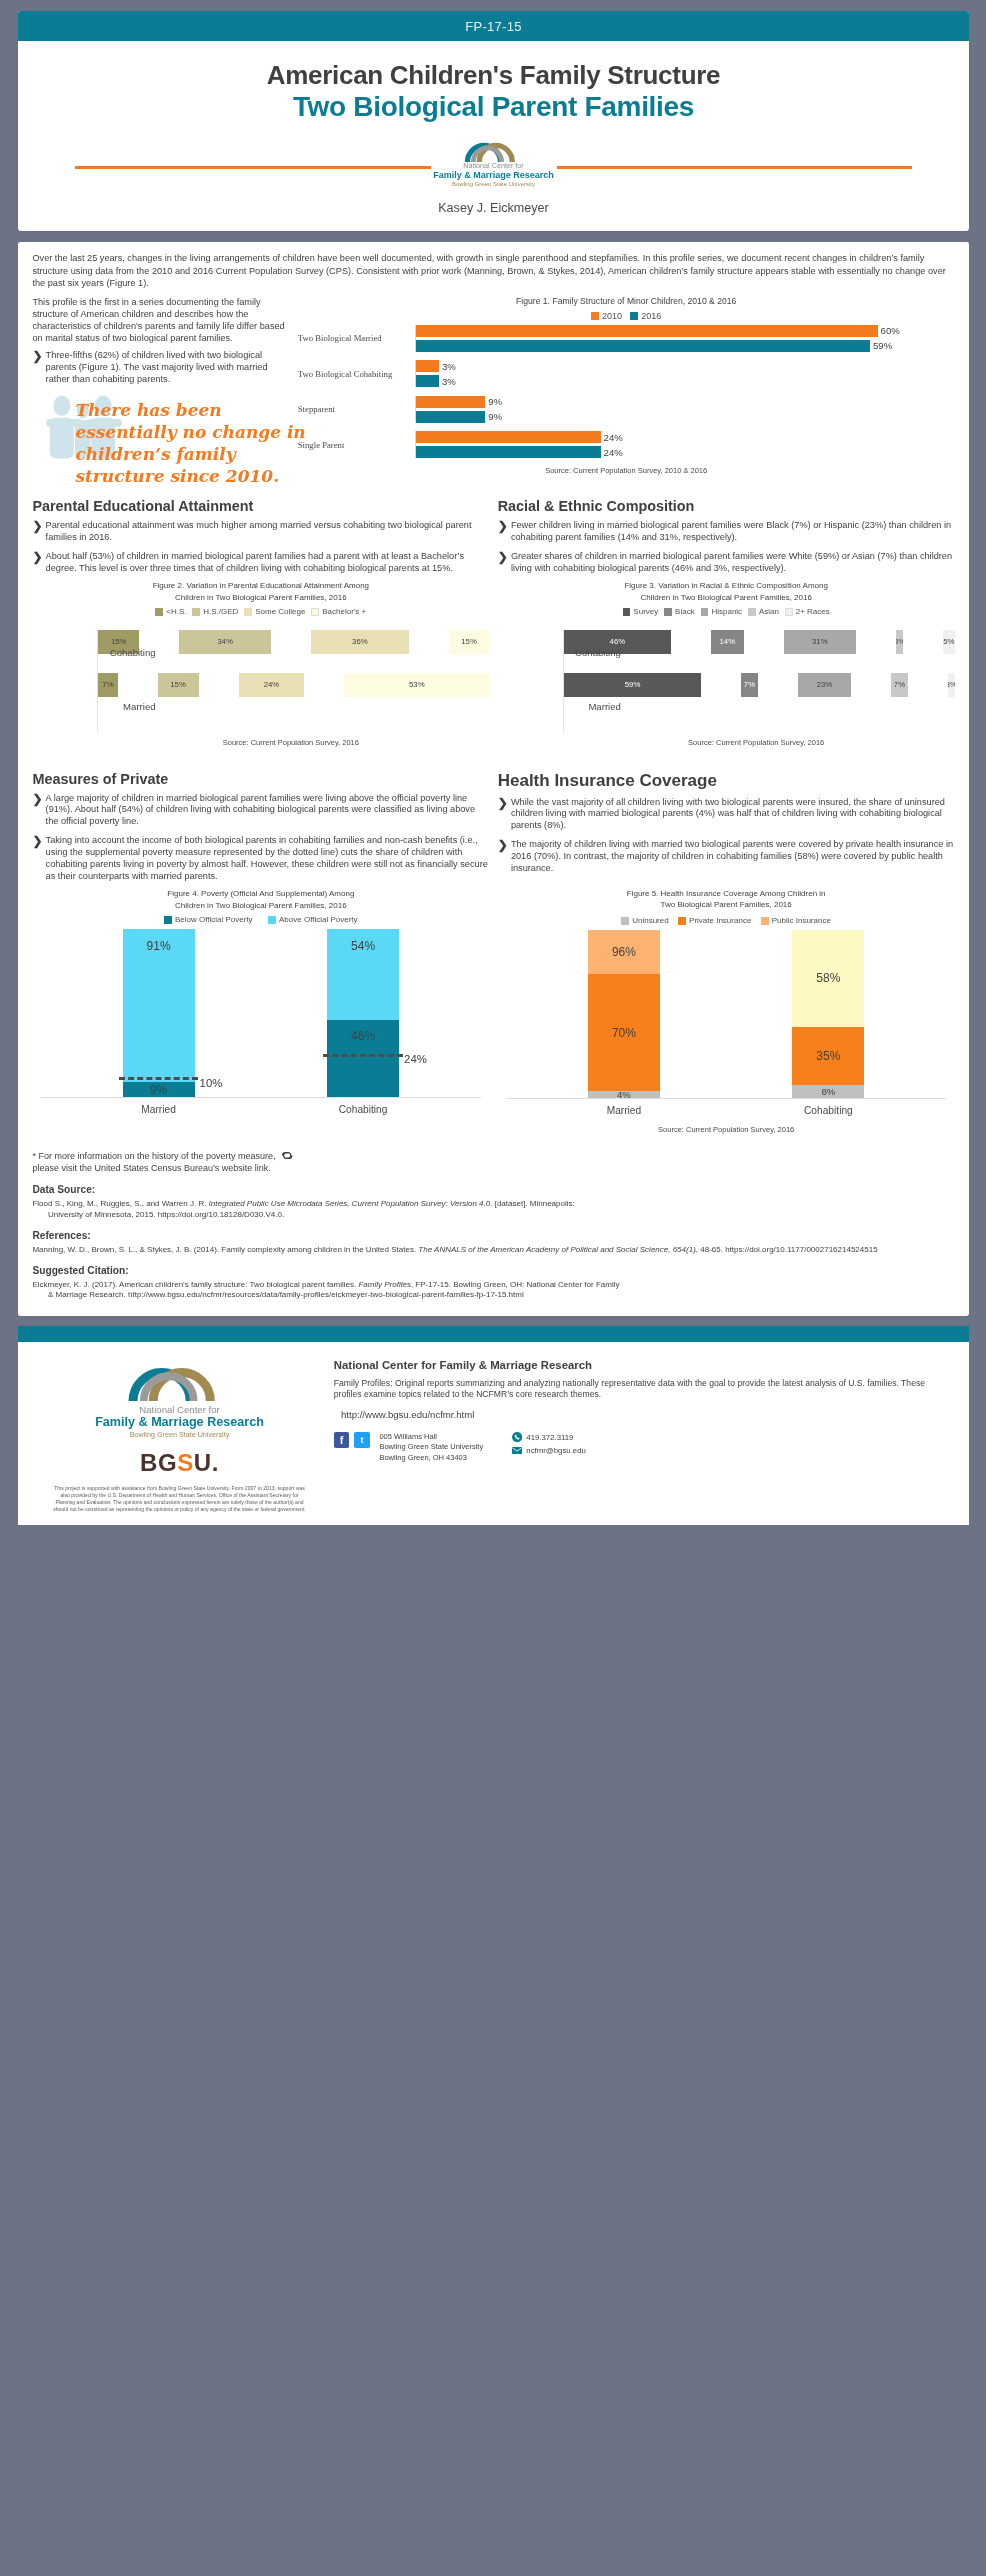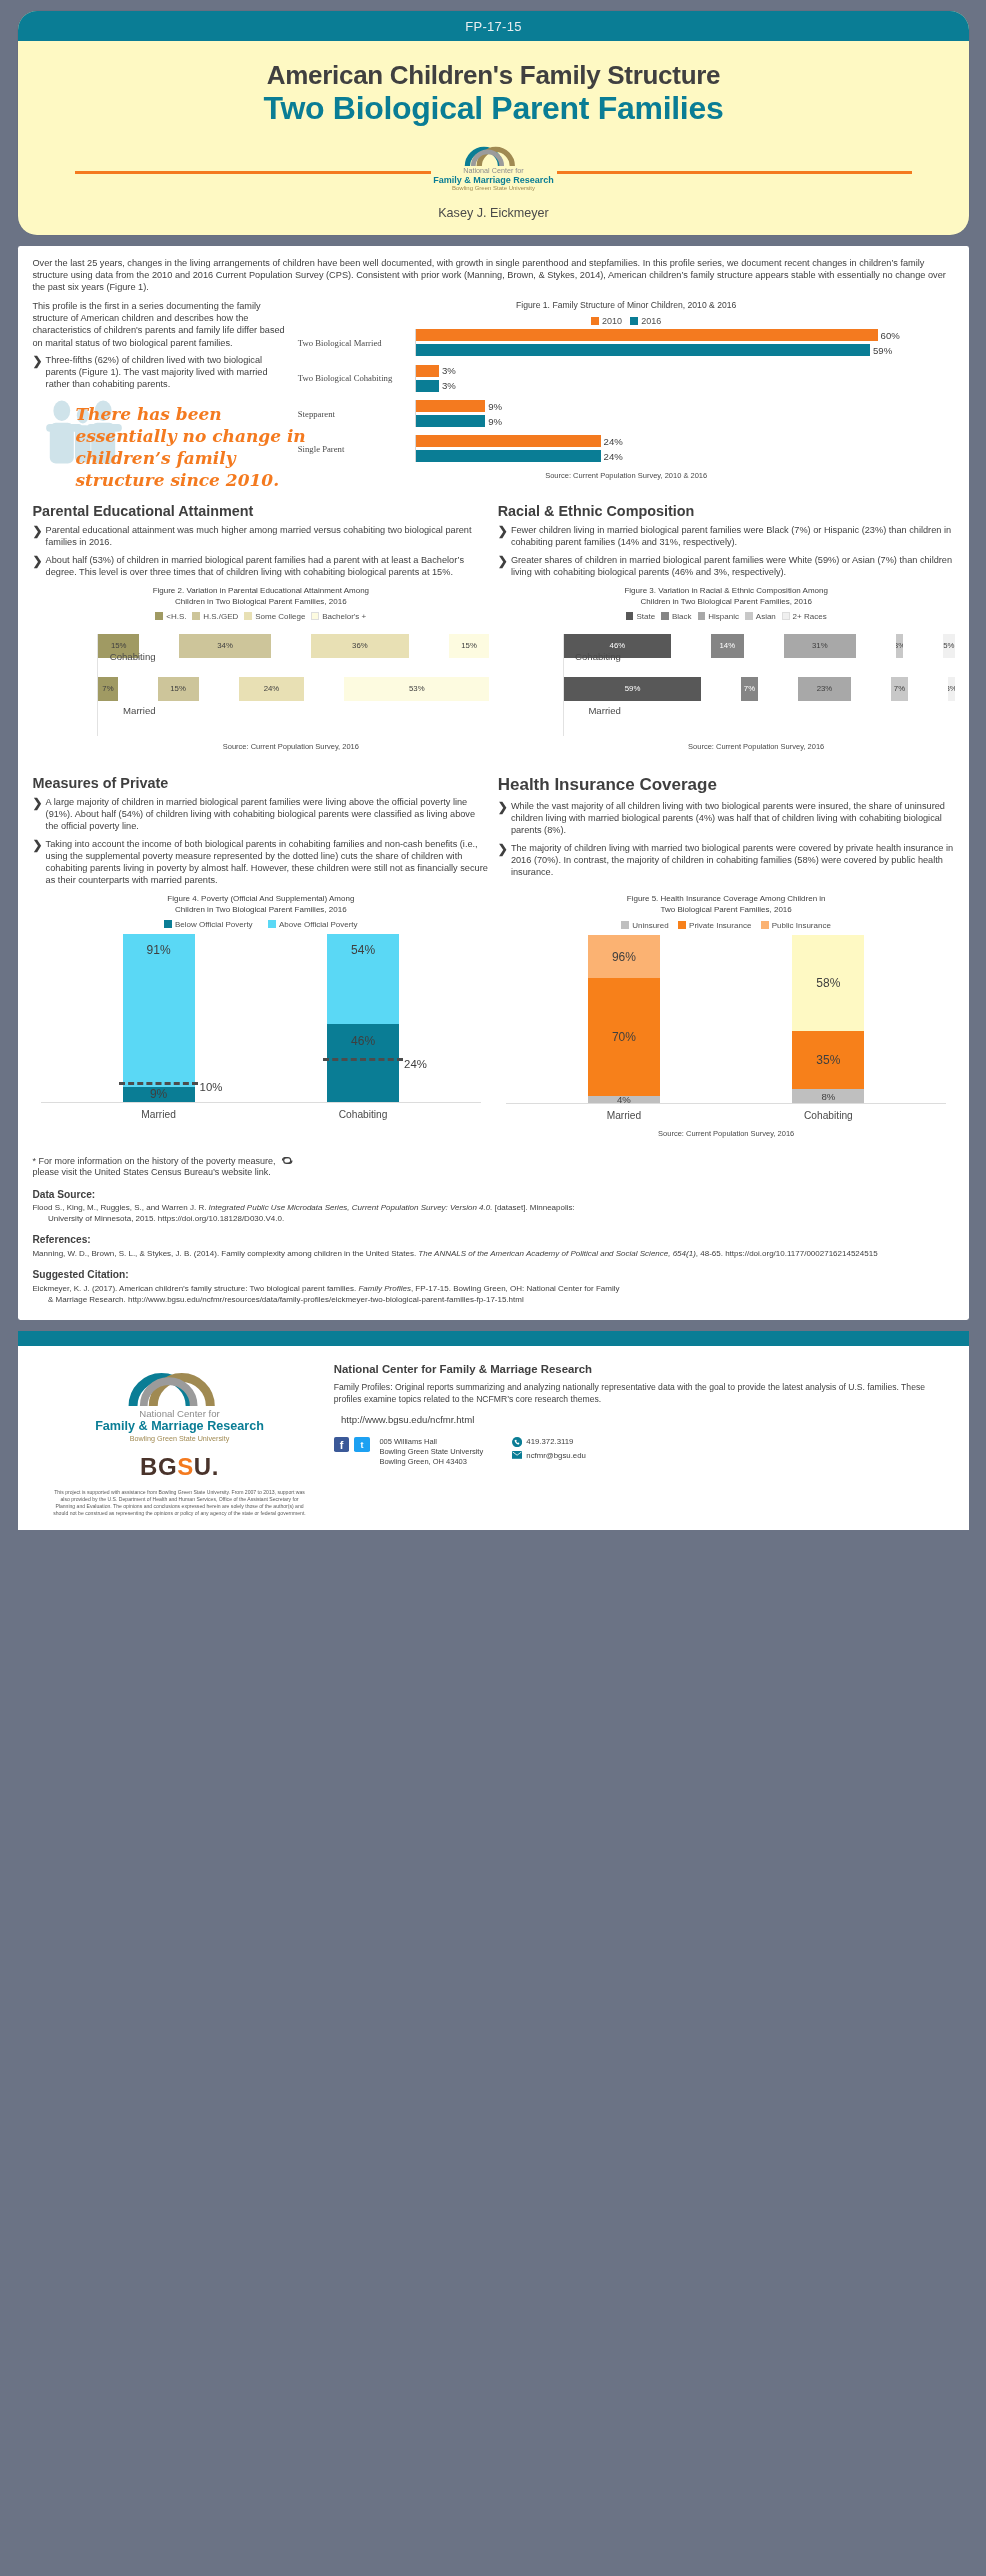--- a/index.html
+++ b/index.html
@@ -6,41 +6,41 @@
   body {
     width: 987px;
     background: #6b7385;
     font-family: "Liberation Sans", sans-serif;
     color: #3f3f3f;
   }
   .page { width: 987px; padding: 10.8px 18px 0 18px; }
 
   
   .title-card {
-    background: #fef9c3;
-    border-radius: 19px;
+    background: #ffffff;
+    border-radius: 3px;
     overflow: hidden;
     box-shadow: 0 0 0 0.6px rgba(0,0,0,.06);
   }
   .fp-bar {
     background: #0a7d95;
     color: #e9eef0;
     text-align: center;
     font-size: 13px;
     letter-spacing: 0.3px;
     padding: 7.8px 0 7.2px 0;
     font-weight: 500;
   }
   .title-body { padding: 20.4px 24px 15.6px 24px; text-align: center; }
   .title-line1 {
     font-size: 26px; font-weight: bold; color: #404040;
     letter-spacing: -0.3px; line-height: 1.12;
   }
   .title-line2 {
-    font-size: 32px; font-weight: bold; color: #0a7d95;
+    font-size: 28px; font-weight: bold; color: #0a7d95;
     letter-spacing: -0.3px; line-height: 1.12; margin-top: 1.2px;
   }
   .logo-wrap { position: relative; margin-top: 13px; height: 57px; }
   .rule-left, .rule-right {
     position: absolute; top: 30.5px; height: 3px; background: #f47a1f;
   }
   .rule-left { left: 33px; right: calc(50% + 63px); }
   .rule-right { right: 33px; left: calc(50% + 63px); }
   .logo { position: absolute; left: 50%; transform: translateX(-50%); top: 0; width: 132px; }
   .logo-arcs { height: 26px; position: relative; }
@@ -348,21 +348,21 @@
           <span class="chev">❯</span>
           <p>Greater shares of children in married biological parent families were White (59%) or Asian (7%) than children living with cohabiting biological parents (46% and 3%, respectively).</p>
         </div>
 
         <div style="margin-top:4.8px;">
           <div class="fig-title small">Figure 3. Variation in Racial &amp; Ethnic Composition Among</div>
           <div class="fig-title small" style="margin-top:-3.6px;">Children in Two Biological Parent Families, 2016</div>
           <div class="legend" style="gap:6px;">
             <div class="legend-item sm">
               <span class="swatch" style="background:#585858"></span>
-              <span>State</span>
+              <span>Survey</span>
             </div>
             <div class="legend-item sm">
               <span class="swatch" style="background:#858585"></span>
               <span>Black</span>
             </div>
             <div class="legend-item sm">
               <span class="swatch" style="background:#a8a8a8"></span>
               <span>Hispanic</span>
             </div>
             <div class="legend-item sm">

